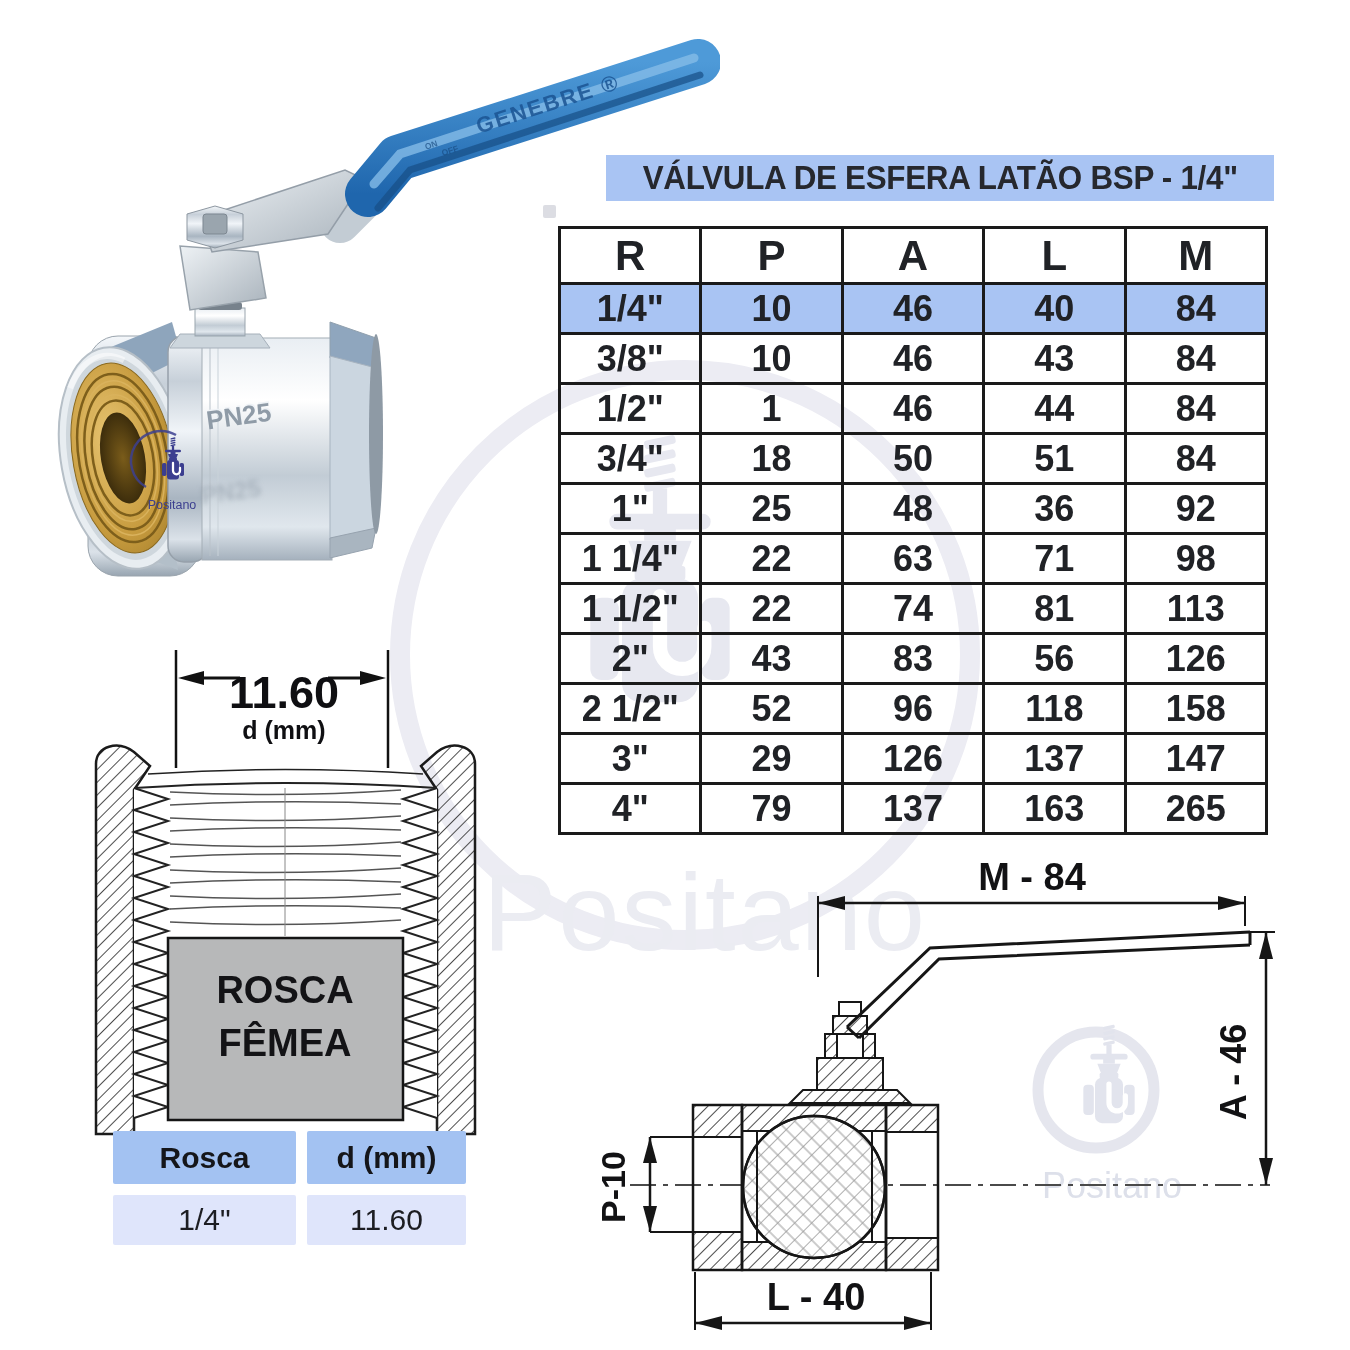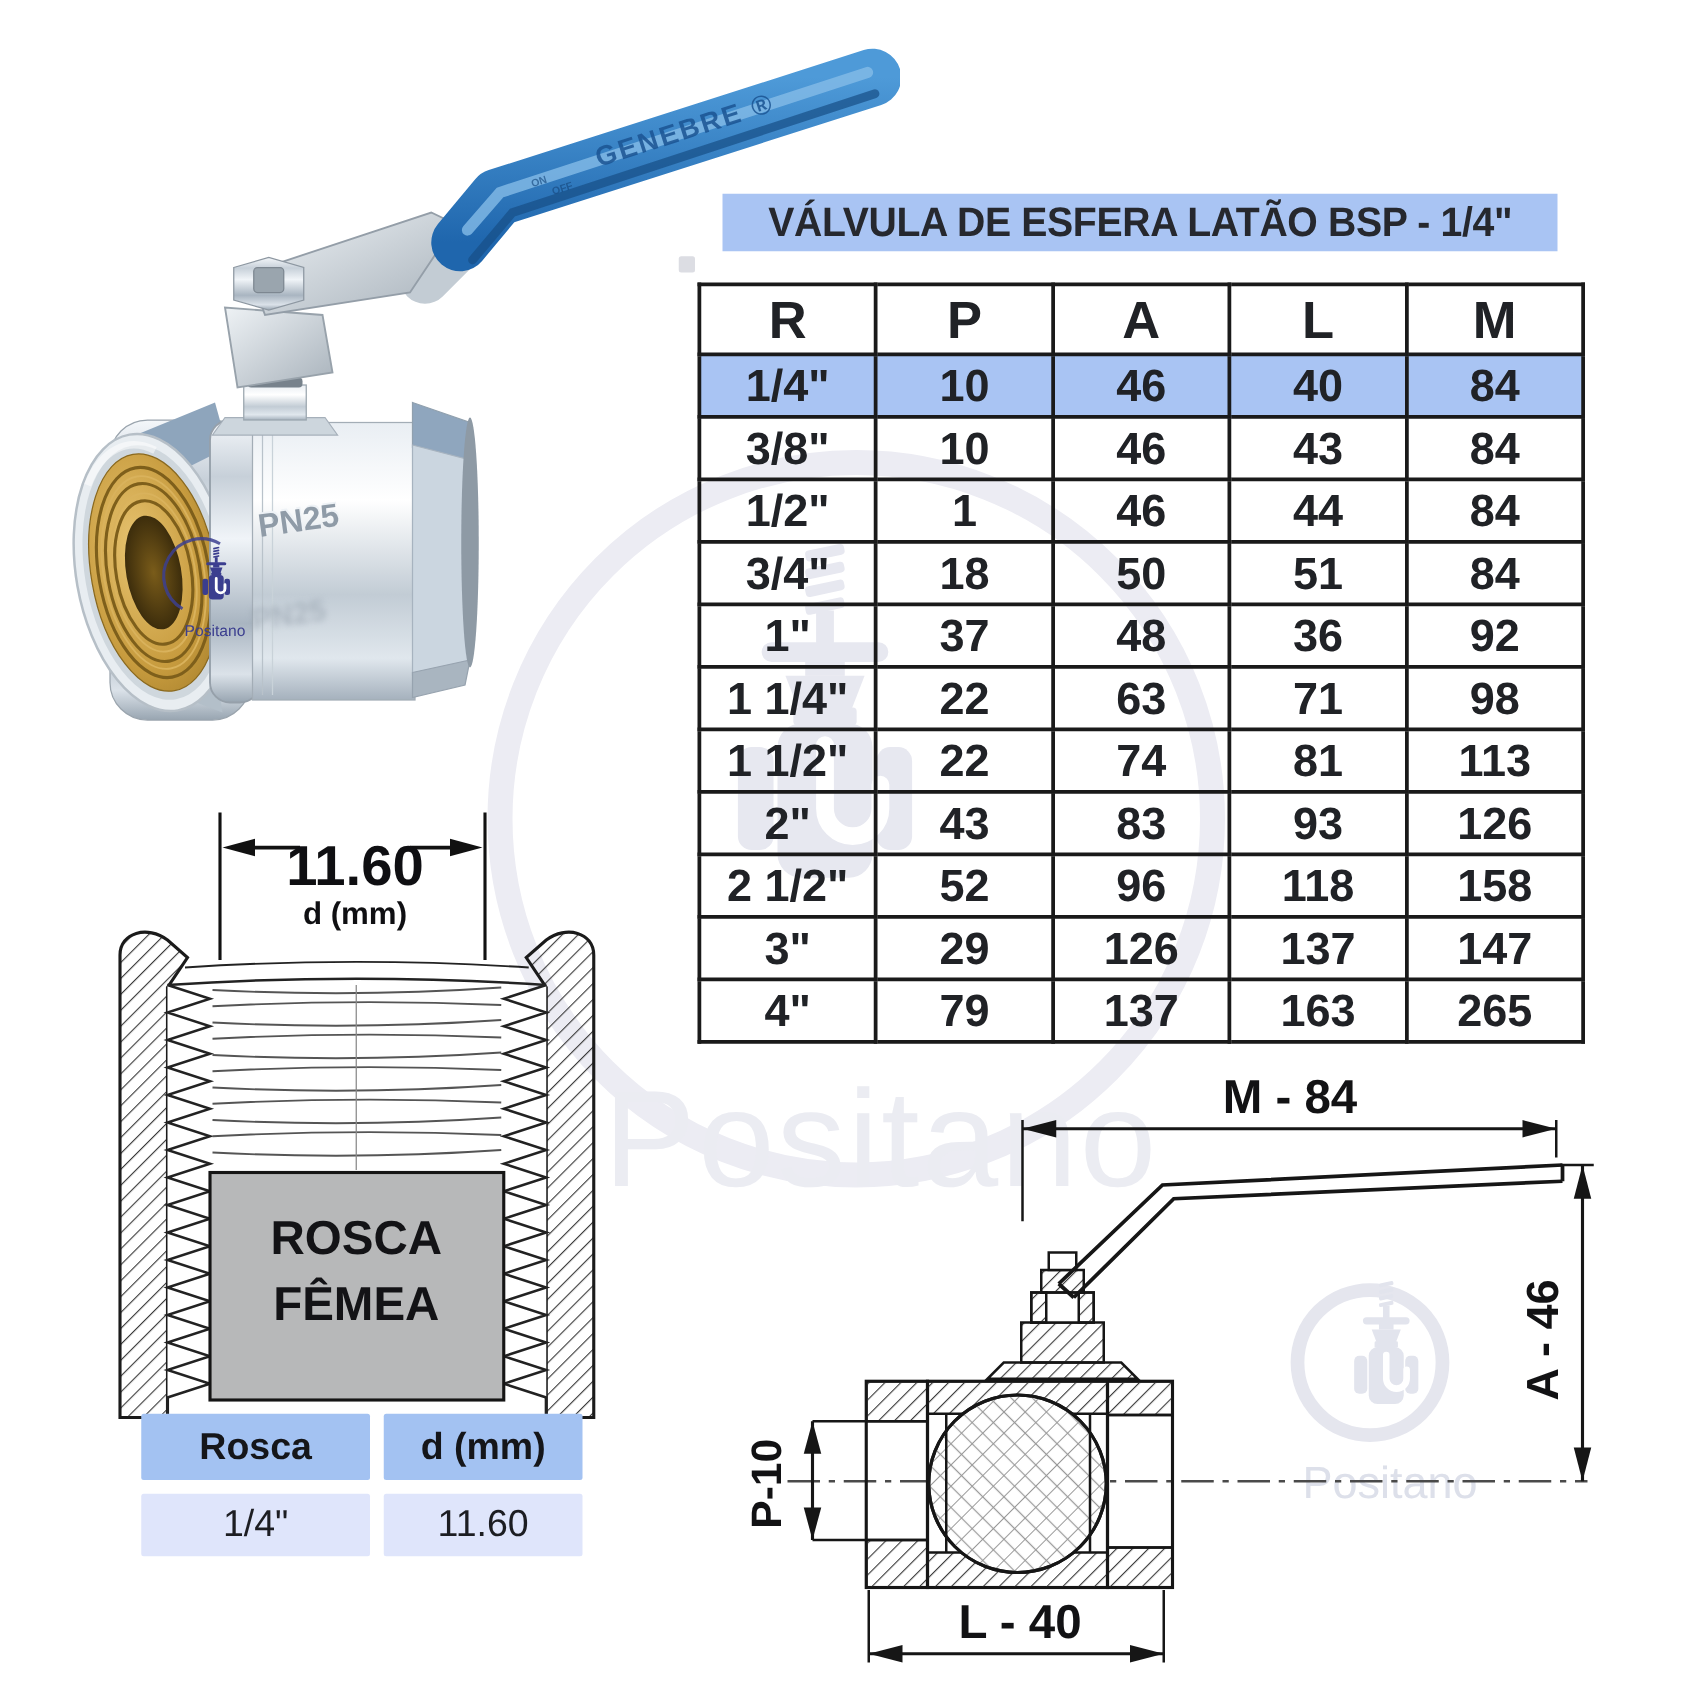--- a/index.html
+++ b/index.html
@@ -4,21 +4,21 @@
 <style>
   html,body{margin:0;padding:0;background:#ffffff;}
   *{box-sizing:border-box;}
   .canvas{position:relative;width:1350px;height:1350px;background:#fff;overflow:hidden;
           font-family:"Liberation Sans","DejaVu Sans",sans-serif;}
   .layer{position:absolute;left:0;top:0;width:1350px;height:1350px;}
   .wm{z-index:1;}
   .content{z-index:2;}
 
   
-  .titlebar{position:absolute;left:578px;top:155px;width:668px;height:46px;
+  .titlebar{position:absolute;left:606px;top:155px;width:668px;height:46px;
     background:#a9c4f3;display:flex;align-items:center;justify-content:center;}
   .titlebar span{font-size:33px;font-weight:700;color:#26282e;white-space:nowrap;
     transform:scaleX(.95);letter-spacing:-.3px;}
 
   
   table.dims{position:absolute;left:558px;top:226px;width:710px;border-collapse:collapse;
     table-layout:fixed;background:transparent;}
   table.dims th,table.dims td{border:3px solid #1a1a1a;text-align:center;vertical-align:middle;
     padding:0;color:#202226;font-weight:700;line-height:1;}
   table.dims th{height:56px;font-size:42px;}
@@ -227,21 +227,21 @@
         </tr>
         <tr>
           <td>3/4"</td>
           <td>18</td>
           <td>50</td>
           <td>51</td>
           <td>84</td>
         </tr>
         <tr>
           <td>1"</td>
-          <td>37</td>
+          <td>25</td>
           <td>48</td>
           <td>36</td>
           <td>92</td>
         </tr>
         <tr>
           <td>1 1/4"</td>
           <td>22</td>
           <td>63</td>
           <td>71</td>
           <td>98</td>
@@ -250,21 +250,21 @@
           <td>1 1/2"</td>
           <td>22</td>
           <td>74</td>
           <td>81</td>
           <td>113</td>
         </tr>
         <tr>
           <td>2"</td>
           <td>43</td>
           <td>83</td>
-          <td>93</td>
+          <td>56</td>
           <td>126</td>
         </tr>
         <tr>
           <td>2 1/2"</td>
           <td>52</td>
           <td>96</td>
           <td>118</td>
           <td>158</td>
         </tr>
         <tr>

